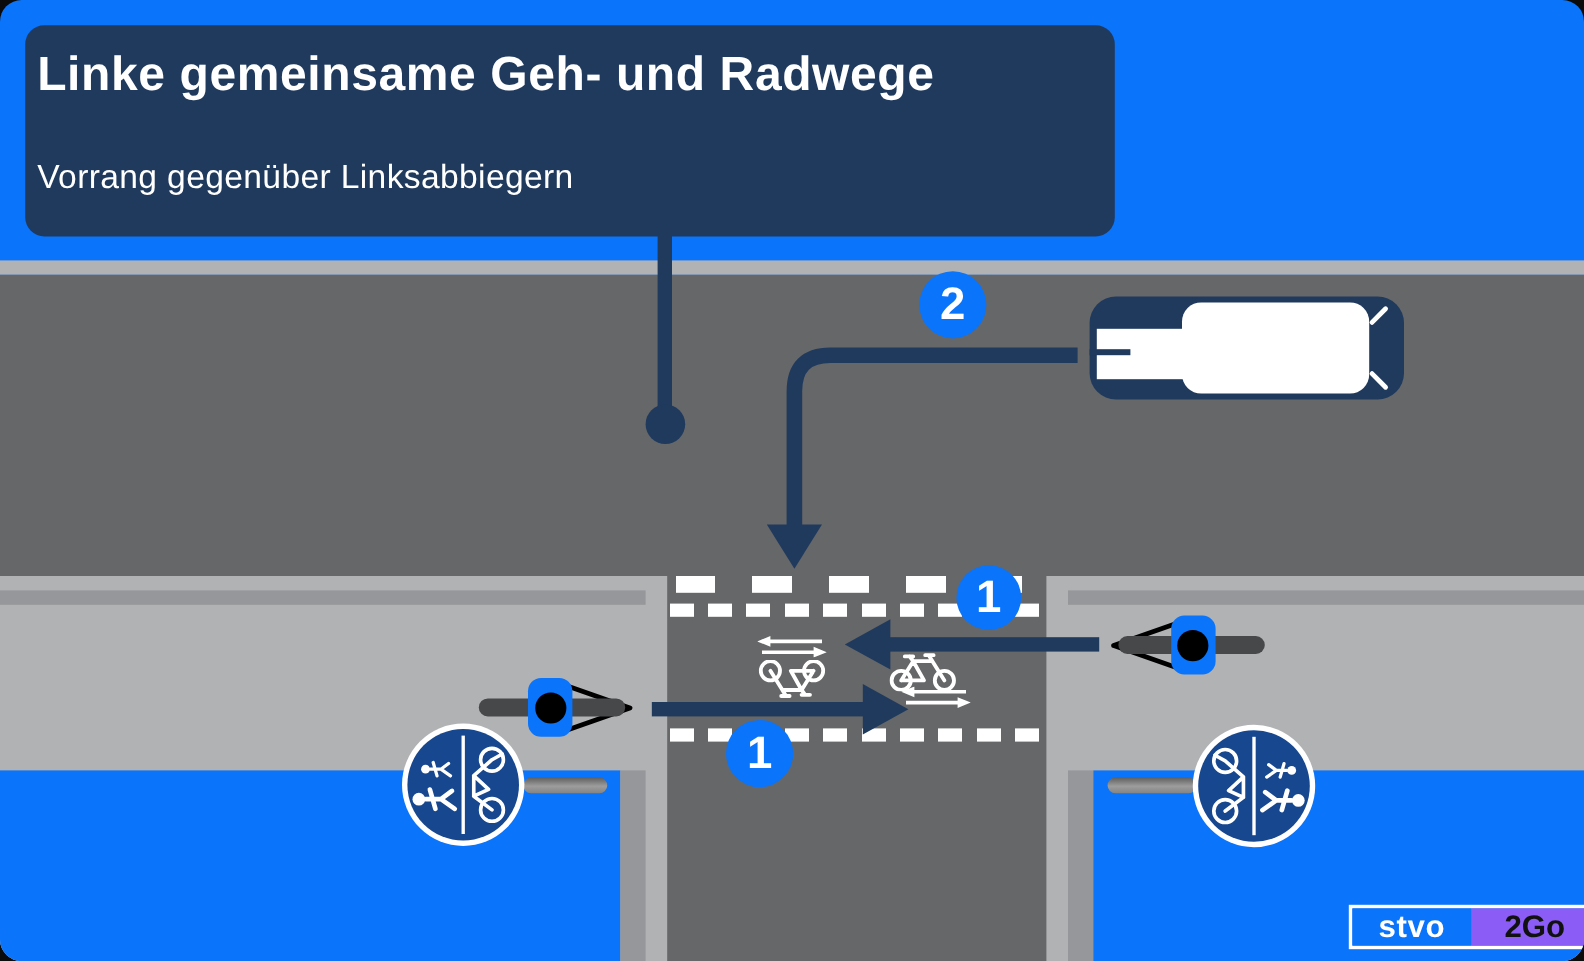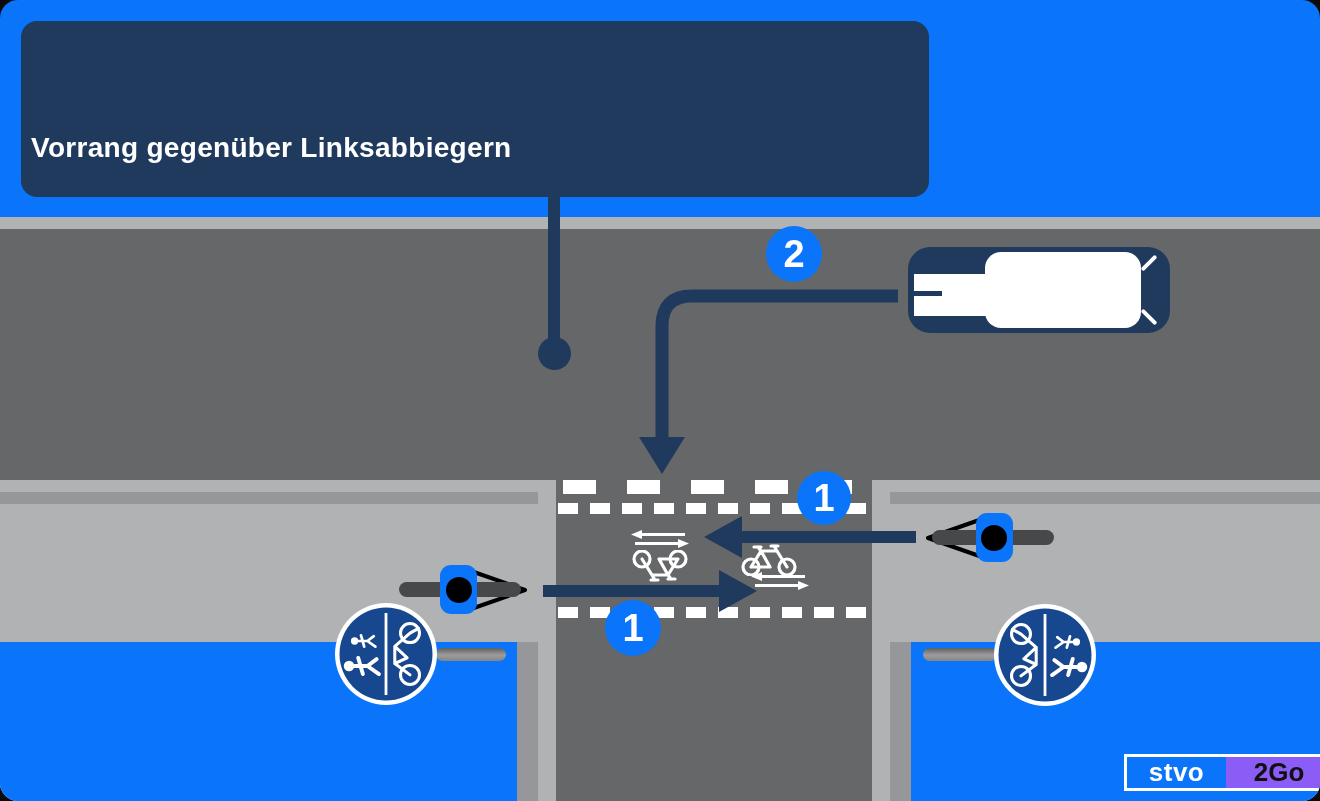--- a/index.html
+++ b/index.html
@@ -4,21 +4,21 @@
 <style>
   html,body{margin:0;padding:0;background:#0b0b0b;}
   *{box-sizing:border-box;font-family:"Liberation Sans",sans-serif;}
   #canvas{position:relative;width:1320px;height:801px;border-radius:18px;overflow:hidden;
           background:var(--canvas-blue,#0a74fb);}
   .abs{position:absolute;}
 
   
   .title-box{left:21px;top:21px;width:908px;height:176px;border-radius:16px;background:var(--navy,#203a5e);}
   .title{left:31px;top:40px;color:#fff;font-size:40px;font-weight:bold;letter-spacing:.5px;white-space:nowrap;}
-  .subtitle{left:31px;top:132px;color:#fff;font-size:28px;font-weight:bold;letter-spacing:.3px;white-space:nowrap;}
+  .subtitle{left:31px;top:132px;color:#fff;font-size:28px;font-weight:normal;letter-spacing:.3px;white-space:nowrap;}
   .pointer-line{left:548px;top:196px;width:12px;height:150px;background:var(--navy,#203a5e);}
   .pointer-dot{left:538px;top:337px;width:33px;height:33px;border-radius:50%;background:var(--navy,#203a5e);}
 
   
   .strip-top{left:0;top:217px;width:1320px;height:12px;background:var(--sidewalk-gray,#b1b2b4);}
   .road-main{left:0;top:229px;width:1320px;height:251px;background:var(--road-gray,#666768);}
   .lower-base{left:0;top:480px;width:1320px;height:321px;background:var(--sidewalk-gray,#b1b2b4);}
   .curb{background:var(--curb-gray,#96979a);}
   .curb-left-h{left:0;top:492px;width:538px;height:12px;}
   .curb-right-h{left:890px;top:492px;width:430px;height:12px;}
@@ -205,20 +205,21 @@
     <span>2</span>
   </div>
   <div class="abs badge badge-1a">
     <span>1</span>
   </div>
   <div class="abs badge badge-1b">
     <span>1</span>
   </div>
 
   <div class="abs title-box"></div>
+  <div class="abs title">Linke gemeinsame Geh- und Radwege</div>
   <div class="abs subtitle">Vorrang gegenüber Linksabbiegern</div>
 
   <div class="abs logo">
     <div class="logo-stvo">stvo</div>
     <div class="logo-2go">2Go</div>
   </div>
 
 </div>
 
 </body></html>

